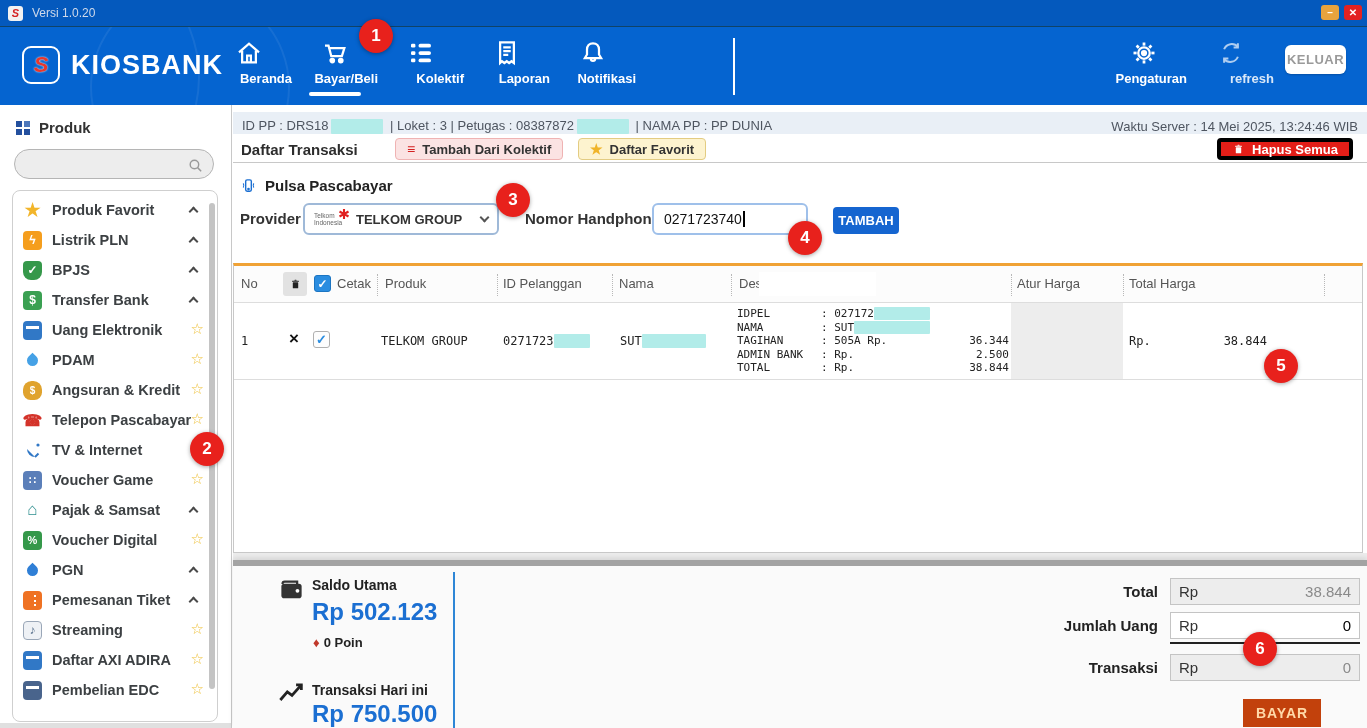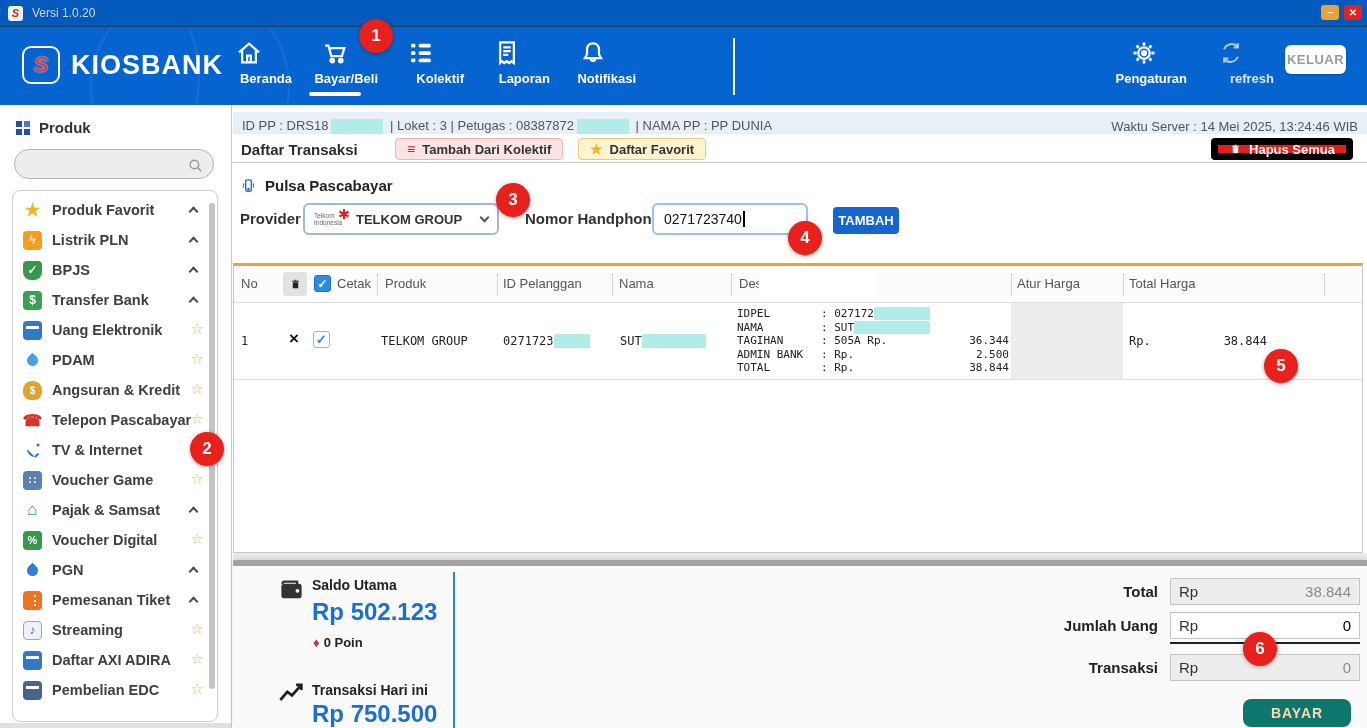--- a/index.html
+++ b/index.html
@@ -83,21 +83,21 @@
              display:flex; align-items:flex-end; justify-content:space-between; padding:0 9px; }
   .cyan { display:inline-block; background:#b2ece9; height:15px; vertical-align:middle; border-radius:1px; margin:0 3px; }
   .actionbar { position:absolute; left:0; top:31px; right:0; height:27px; border-bottom:1px solid #c8c8c8; background:#fff; }
   .at-title { position:absolute; left:8px; top:5px; font-weight:bold; font-size:15px; color:#2d2d2d; }
   .btn-chip { position:absolute; top:2px; height:22px; border-radius:4px; display:flex; align-items:center; gap:7px;
               padding:0 11px; font-weight:bold; font-size:13px; color:#333; cursor:pointer; }
   .btn-kolektif { left:162px; background:#fbe3e3; border:1px solid #efb3b3; }
   .list-red { color:#d42222; font-weight:900; font-size:14px; }
   .btn-favorit { left:345px; background:#fdf3cf; border:1px solid #e3cc82; }
   .star-gold { color:#f0b429; font-size:14px; }
-  .btn-hapus { right:14px; background:#e31e18; border:7px solid #000000; color:#fff; }
+  .btn-hapus { right:14px; background:#e31e18; border:4px solid #000000; color:#fff; }
 
   .section-title { position:absolute; left:7px; top:72px; display:flex; align-items:center; gap:8px; font-weight:bold;
                    font-size:15px; color:#222; }
   .lbl { position:absolute; font-weight:bold; font-size:15px; color:#333; }
   .dropdown { position:absolute; left:70px; top:98px; width:196px; height:32px; background:#fff; border:2px solid #9fb9d8;
               border-radius:6px; display:flex; align-items:center; padding:0 9px; cursor:pointer; }
   .tlk { position:relative; font-size:6.5px; color:#666; line-height:7px; text-align:left; width:38px; flex:0 0 38px; }
   .tlk svg { position:absolute; right:2px; top:-4px; }
   .dd-value { flex:1; font-weight:bold; font-size:13px; color:#333; padding-left:4px; }
   .dd-caret { width:7px; height:7px; border-right:2px solid #555; border-bottom:2px solid #555; transform:rotate(45deg);
@@ -148,21 +148,21 @@
   .b-val { position:absolute; left:79px; font-weight:bold; font-size:24px; color:#1b6fd2; }
   .b-poin { position:absolute; left:80px; top:69px; font-weight:bold; font-size:13px; color:#222; }
   .gem { color:#c0392b; margin-right:4px; }
   .vdivider { position:absolute; left:220px; top:6px; bottom:0; width:2px; background:#2e86d6; }
   .sum-label { position:absolute; right:209px; font-weight:bold; font-size:15px; color:#222; }
   .field { position:absolute; left:937px; width:190px; height:27px; border:1px solid #c4c4c4; display:flex;
            align-items:center; justify-content:space-between; padding:0 8px; font-size:15px; color:#333; }
   .f-gray { background:#ededed; } .f-gray .fv { color:#8a8a8a; }
   .f-white { background:#fff; } .f-white .fv { color:#000; }
   .underline { position:absolute; left:937px; top:76px; width:190px; height:2px; background:#222; }
-  .btn-bayar { position:absolute; left:1010px; top:133px; width:108px; height:28px; background:#0f766e; border-radius:8px;
+  .btn-bayar { position:absolute; left:1010px; top:133px; width:78px; height:28px; background:#c2410c; border-radius:0;
                color:#ffd9a8; font-weight:bold; font-size:14px; letter-spacing:1px; display:flex; align-items:center;
                justify-content:center; cursor:pointer; }
 
   
   .badge { position:absolute; width:34px; height:34px; border-radius:50%; background:#e8211c; color:#fff; font-weight:bold;
            font-size:17px; display:flex; align-items:center; justify-content:center; box-shadow:0 1px 4px rgba(0,0,0,.35);
            z-index:50; }
 </style>
 </head>
 <body>

